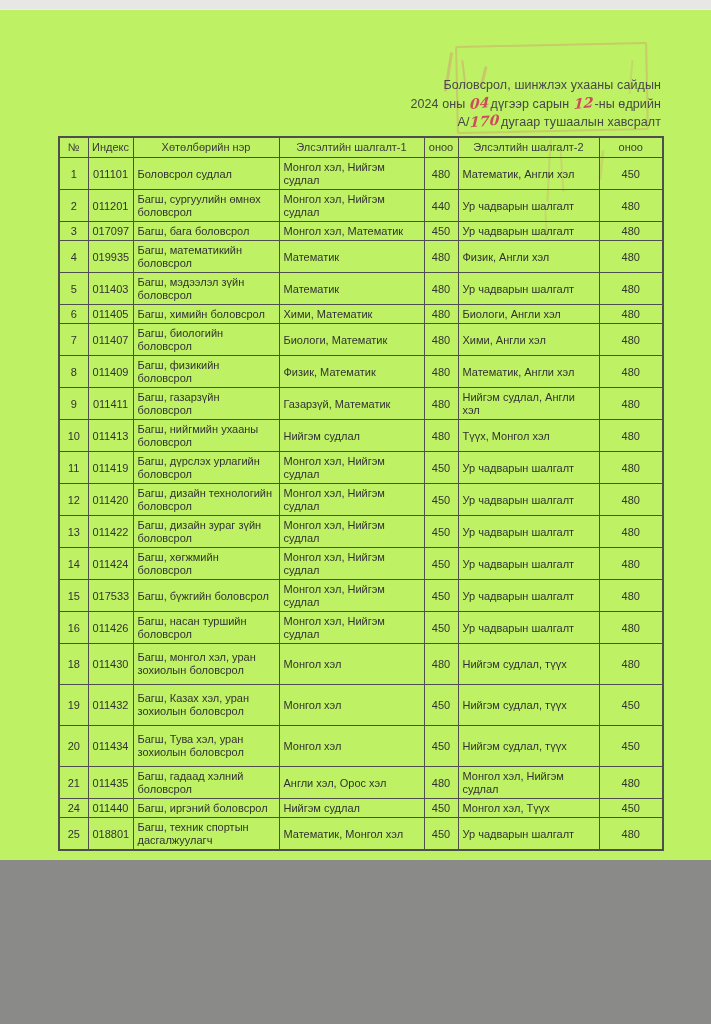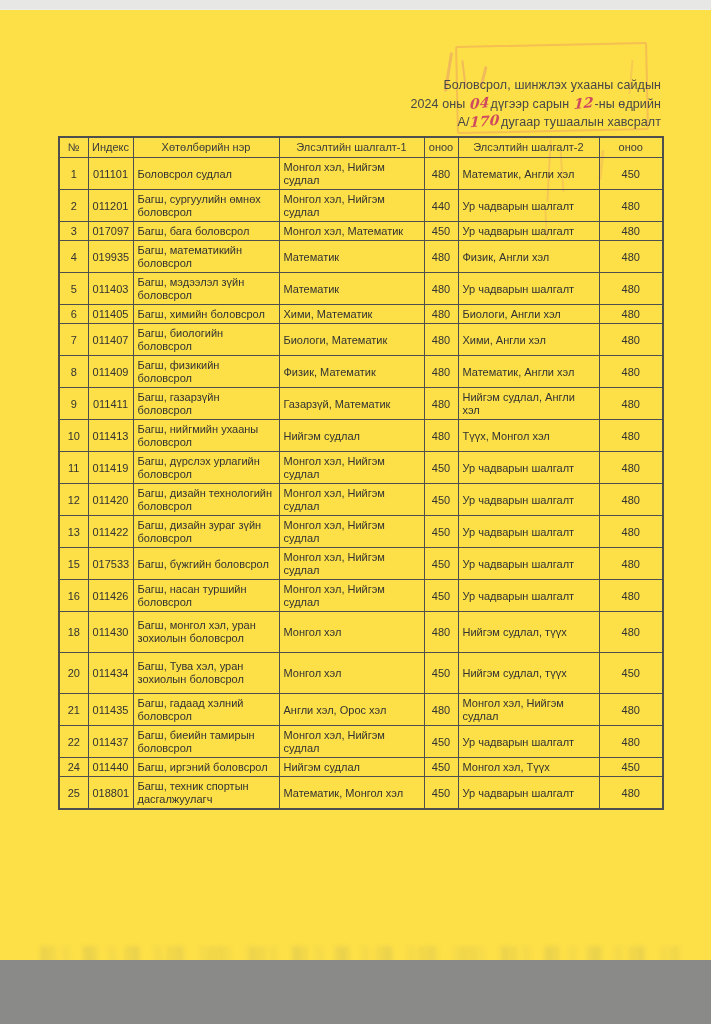--- a/index.html
+++ b/index.html
@@ -3,22 +3,22 @@
 <meta charset="utf-8">
 <style>
   * { margin:0; padding:0; box-sizing:border-box; }
   html,body { width:711px; height:1024px; }
   body {
     font-family:"Liberation Sans","DejaVu Sans",sans-serif;
     background:#8a8a88;
     overflow:hidden;
   }
   .photo {
-    position:relative; width:711px; height:960px;
-    background:#fde047; overflow:hidden;
+    position:relative; width:711px; height:860px;
+    background:#bef264; overflow:hidden;
   }
   .band-top {
     position:absolute; left:0; top:0; width:711px; height:10px;
     background:#e7e7e5; border-bottom:1px solid #ededeb;
   }
   .band-bottom {
     position:absolute; left:0; top:1006px; width:711px; height:18px;
     background:linear-gradient(#e9e9e7, #cfcfcd 45%, #c6c6c4);
   }
   
@@ -238,20 +238,29 @@
         <tr>
           <td class="ctr">13</td>
           <td class="ctr">011422</td>
           <td>Багш, дизайн зураг зүйн боловсрол</td>
           <td>Монгол хэл, Нийгэм судлал</td>
           <td class="ctr">450</td>
           <td>Ур чадварын шалгалт</td>
           <td class="ctr">480</td>
         </tr>
         <tr>
+          <td class="ctr">14</td>
+          <td class="ctr">011424</td>
+          <td>Багш, хөгжмийн боловсрол</td>
+          <td>Монгол хэл, Нийгэм судлал</td>
+          <td class="ctr">450</td>
+          <td>Ур чадварын шалгалт</td>
+          <td class="ctr">480</td>
+        </tr>
+        <tr>
           <td class="ctr">15</td>
           <td class="ctr">017533</td>
           <td>Багш, бүжгийн боловсрол</td>
           <td>Монгол хэл, Нийгэм судлал</td>
           <td class="ctr">450</td>
           <td>Ур чадварын шалгалт</td>
           <td class="ctr">480</td>
         </tr>
         <tr>
           <td class="ctr">16</td>
@@ -265,47 +274,47 @@
         <tr class="tall">
           <td class="ctr">18</td>
           <td class="ctr">011430</td>
           <td>Багш, монгол хэл, уран зохиолын боловсрол</td>
           <td>Монгол хэл</td>
           <td class="ctr">480</td>
           <td>Нийгэм судлал, түүх</td>
           <td class="ctr">480</td>
         </tr>
         <tr class="tall">
+          <td class="ctr">19</td>
+          <td class="ctr">011432</td>
+          <td>Багш, Казах хэл, уран зохиолын боловсрол</td>
+          <td>Монгол хэл</td>
+          <td class="ctr">450</td>
+          <td>Нийгэм судлал, түүх</td>
+          <td class="ctr">450</td>
+        </tr>
+        <tr class="tall">
           <td class="ctr">20</td>
           <td class="ctr">011434</td>
           <td>Багш, Тува хэл, уран зохиолын боловсрол</td>
           <td>Монгол хэл</td>
           <td class="ctr">450</td>
           <td>Нийгэм судлал, түүх</td>
           <td class="ctr">450</td>
         </tr>
         <tr>
           <td class="ctr">21</td>
           <td class="ctr">011435</td>
           <td>Багш, гадаад хэлний боловсрол</td>
           <td>Англи хэл, Орос хэл</td>
           <td class="ctr">480</td>
           <td>Монгол хэл, Нийгэм судлал</td>
           <td class="ctr">480</td>
         </tr>
         <tr>
-          <td class="ctr">22</td>
-          <td class="ctr">011437</td>
-          <td>Багш, биеийн тамирын боловсрол</td>
-          <td>Монгол хэл, Нийгэм судлал</td>
-          <td class="ctr">450</td>
-          <td>Ур чадварын шалгалт</td>
-          <td class="ctr">480</td>
-        </tr>
-        <tr>
           <td class="ctr">24</td>
           <td class="ctr">011440</td>
           <td>Багш, иргэний боловсрол</td>
           <td>Нийгэм судлал</td>
           <td class="ctr">450</td>
           <td>Монгол хэл, Түүх</td>
           <td class="ctr">450</td>
         </tr>
         <tr>
           <td class="ctr">25</td>

